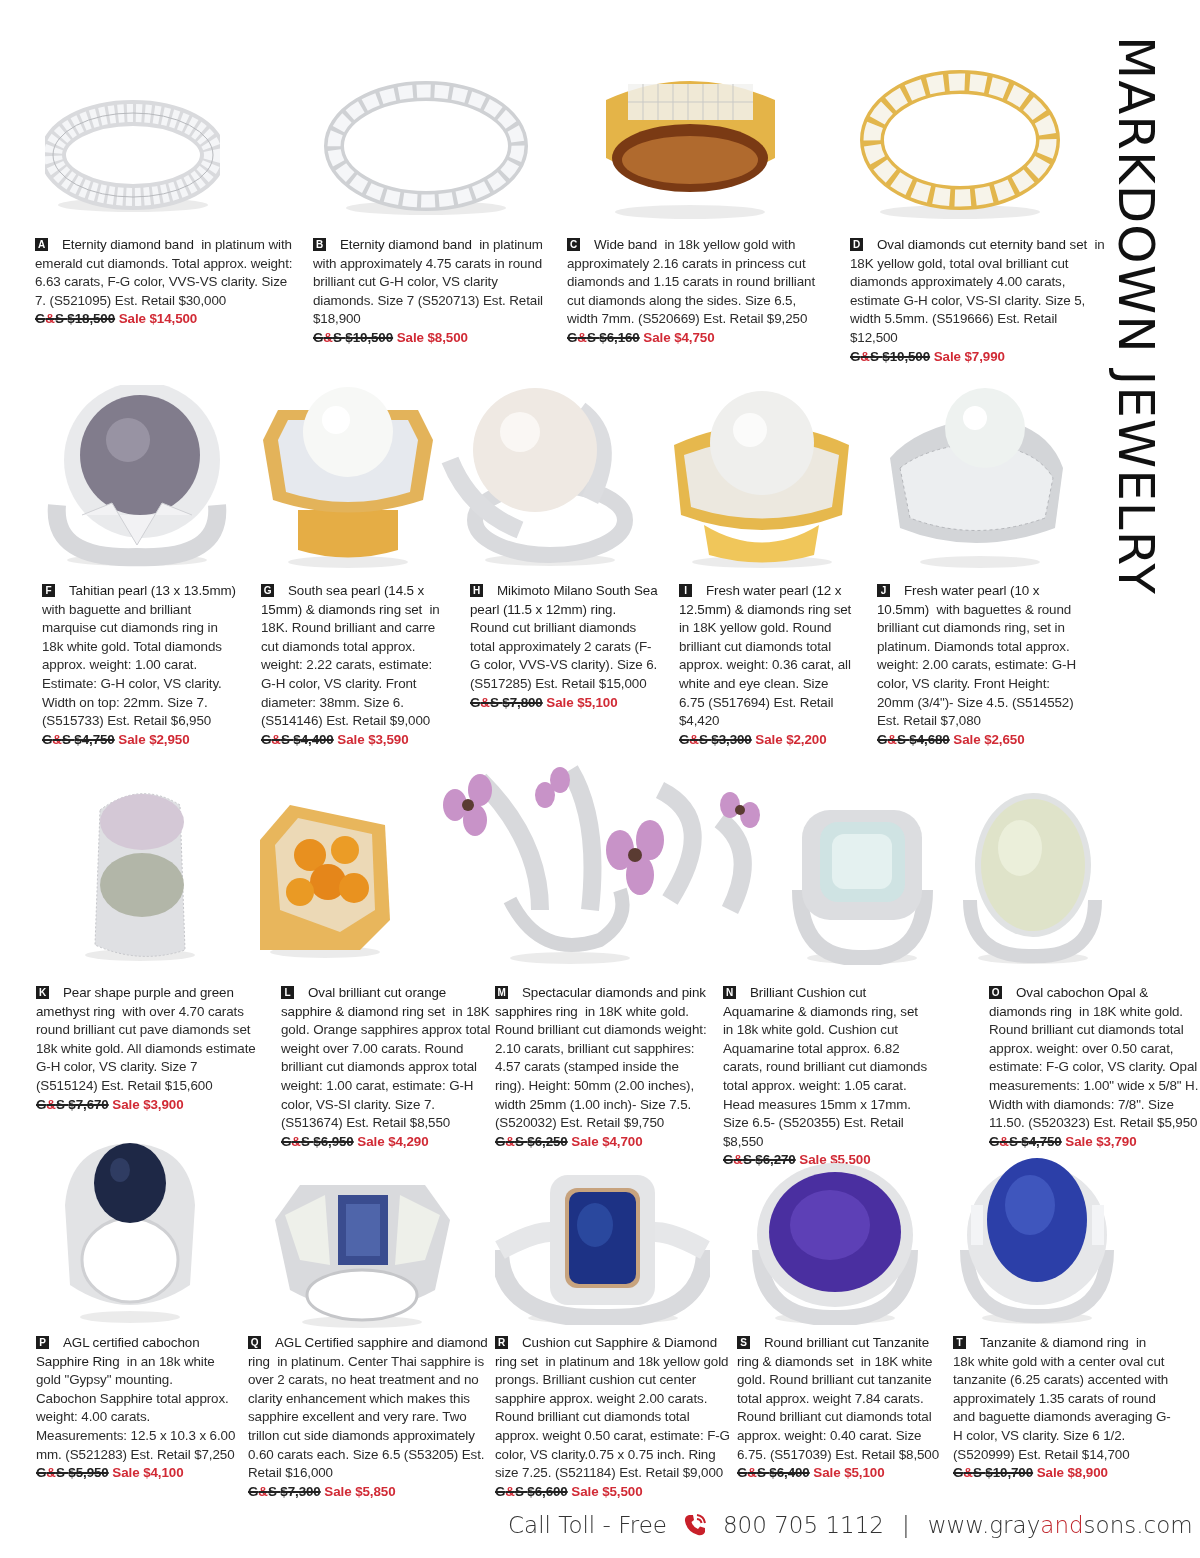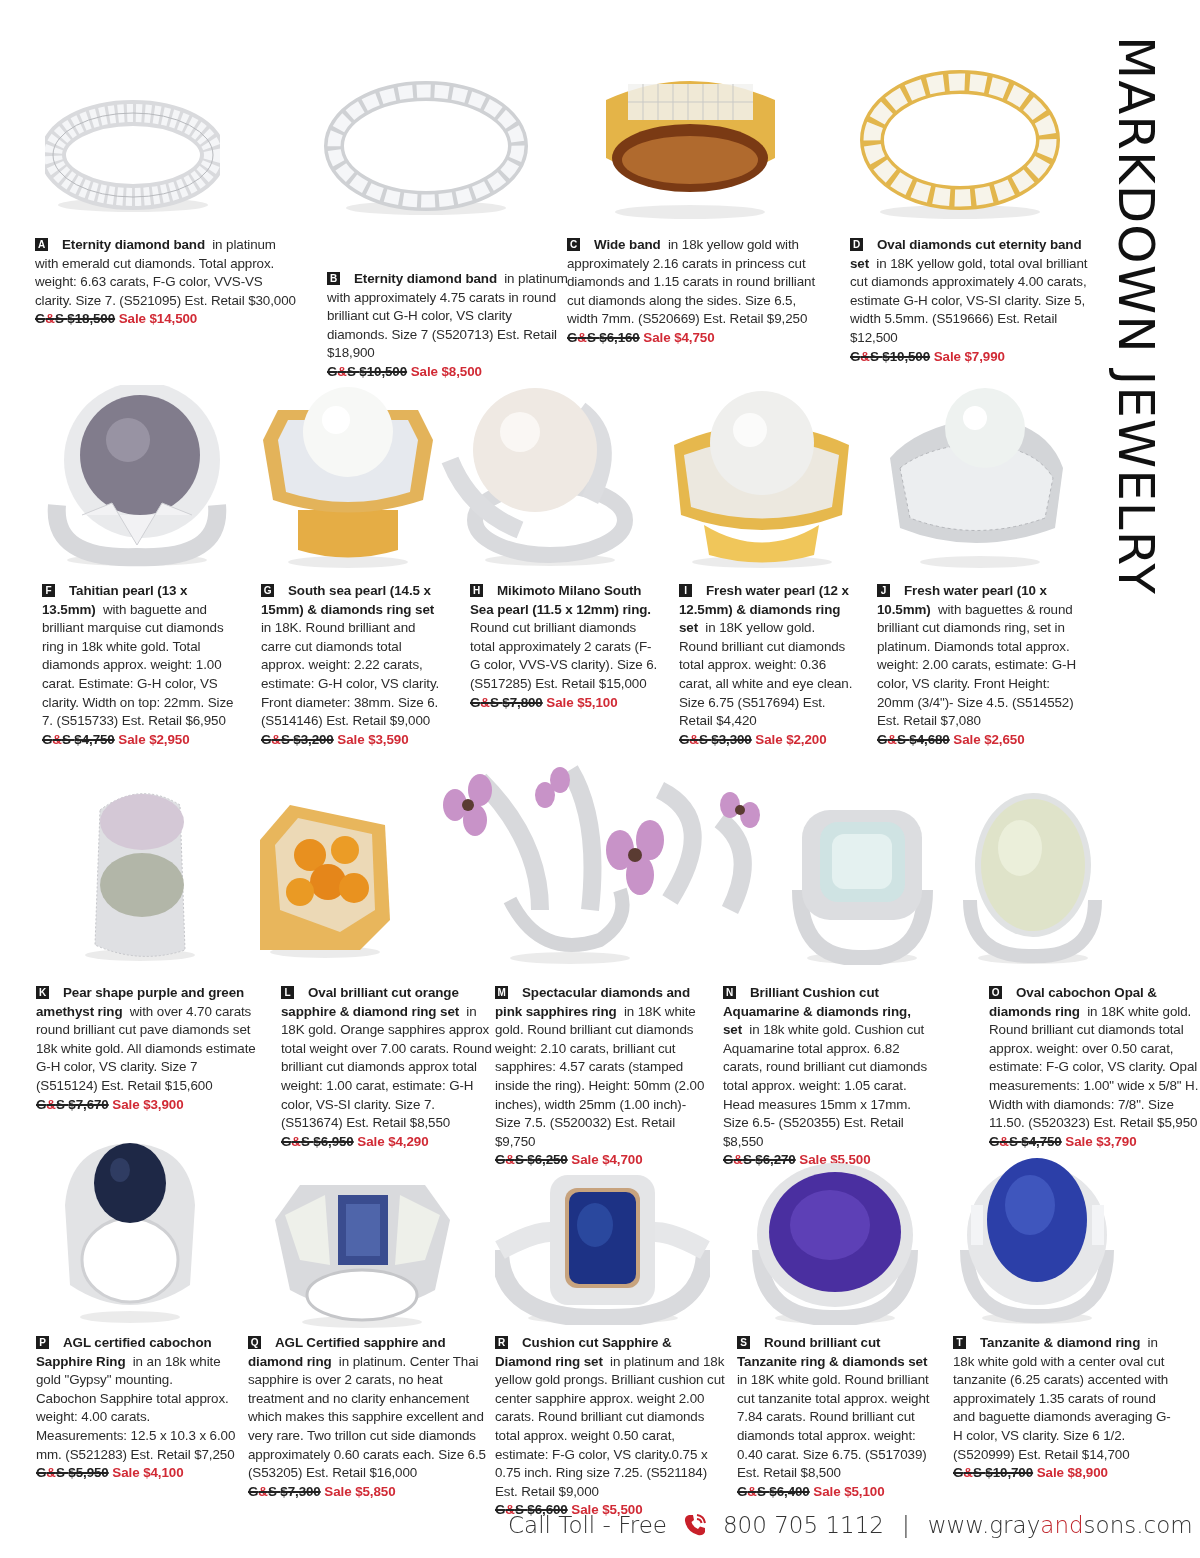--- a/index.html
+++ b/index.html
@@ -15,21 +15,21 @@
   .photo { position: absolute; }
   .desc {
     position: absolute; font-size: 13.4px; line-height: 18.6px; color: #2c2c2c;
     font-family: "Liberation Sans", sans-serif; letter-spacing: -0.1px;
   }
   .desc .badge {
     display: inline-block; width: 13px; height: 13px; background: #1c1c1c; color: #fff;
     font-size: 10px; line-height: 13px; text-align: center; font-weight: 700;
     margin-right: 5px; vertical-align: 1px;
   }
-  .desc .name { font-weight: 700; color: #1e1e1e; padding-left: 9px; }
+  .desc .name { font-weight: 400; color: #1e1e1e; padding-left: 9px; }
   .desc .price { font-weight: 700; margin-top: 0; }
   .desc .gs { color: #222; text-decoration: line-through; text-decoration-thickness: 1.5px; }
   .desc .gs .amp { color: #d12a35; }
   .desc .sale { color: #d12a35; }
 
   .footer {
     position: absolute; left: 508px; top: 1508px; height: 34px; display: flex; align-items: center;
     font-family: "DejaVu Sans", sans-serif; font-size: 23px; color: #333; white-space: nowrap;
     font-weight: 300;
   }
@@ -82,21 +82,21 @@
     <ellipse cx="100" cy="150" rx="80" ry="7" fill="#000" opacity="0.08"></ellipse>
     <ellipse cx="100" cy="78" rx="88" ry="58" fill="none" stroke="#e2b64d" stroke-width="24"></ellipse>
     <ellipse cx="100" cy="78" rx="88" ry="58" fill="none" stroke="#f7f4ea" stroke-width="17" stroke-dasharray="16 5"></ellipse>
   </svg>
 </div>
 
 <div class="desc" style="left:35px;top:236px;width:262px;">
   <span class="badge">A</span><span class="name">Eternity diamond band</span>&nbsp; <span>in platinum with emerald cut diamonds. Total approx. weight: 6.63 carats, F-G color, VVS-VS clarity. Size 7. (S521095) Est. Retail $30,000</span>
   <div class="price"><span class="gs">G<span class="amp">&amp;</span>S <span>$18,500</span></span> <span class="sale"><span>Sale</span> <span>$14,500</span></span></div>
 </div>
-<div class="desc" style="left:327px;top:236px;width:248px;margin-top:34px;">
+<div class="desc" style="left:313px;top:236px;width:248px;">
   <span class="badge">B</span><span class="name">Eternity diamond band</span>&nbsp; <span>in platinum with approximately 4.75 carats in round brilliant cut G-H color, VS clarity diamonds. Size 7 (S520713) Est. Retail $18,900</span>
   <div class="price"><span class="gs">G<span class="amp">&amp;</span>S <span>$10,500</span></span> <span class="sale"><span>Sale</span> <span>$8,500</span></span></div>
 </div>
 <div class="desc" style="left:567px;top:236px;width:250px;">
   <span class="badge">C</span><span class="name">Wide band</span>&nbsp; <span>in 18k yellow gold with approximately 2.16 carats in princess cut diamonds and 1.15 carats in round brilliant cut diamonds along the sides. Size 6.5, width 7mm. (S520669) Est. Retail $9,250</span>
   <div class="price"><span class="gs">G<span class="amp">&amp;</span>S <span>$6,160</span></span> <span class="sale"><span>Sale</span> <span>$4,750</span></span></div>
 </div>
 <div class="desc" style="left:850px;top:236px;width:255px;">
   <span class="badge">D</span><span class="name">Oval diamonds cut eternity band set</span>&nbsp; <span>in 18K yellow gold, total oval brilliant cut diamonds approximately 4.00 carats, estimate G-H color, VS-SI clarity. Size 5, width 5.5mm. (S519666) Est. Retail $12,500</span>
   <div class="price"><span class="gs">G<span class="amp">&amp;</span>S <span>$10,500</span></span> <span class="sale"><span>Sale</span> <span>$7,990</span></span></div>
@@ -151,21 +151,21 @@
     <circle cx="90" cy="40" r="12" fill="#ffffff"></circle>
   </svg>
 </div>
 
 <div class="desc" style="left:42px;top:582px;width:200px;">
   <span class="badge">F</span><span class="name">Tahitian pearl (13 x 13.5mm)</span>&nbsp; <span>with baguette and brilliant marquise cut diamonds ring in 18k white gold. Total diamonds approx. weight: 1.00 carat. Estimate: G-H color, VS clarity. Width on top: 22mm. Size 7. (S515733) Est. Retail $6,950</span>
   <div class="price"><span class="gs">G<span class="amp">&amp;</span>S <span>$4,750</span></span> <span class="sale"><span>Sale</span> <span>$2,950</span></span></div>
 </div>
 <div class="desc" style="left:261px;top:582px;width:185px;">
   <span class="badge">G</span><span class="name">South sea pearl (14.5 x 15mm) &amp; diamonds ring set</span>&nbsp; <span>in 18K. Round brilliant and carre cut diamonds total approx. weight: 2.22 carats, estimate: G-H color, VS clarity. Front diameter: 38mm. Size 6. (S514146) Est. Retail $9,000</span>
-  <div class="price"><span class="gs">G<span class="amp">&amp;</span>S <span>$3,200</span></span> <span class="sale"><span>Sale</span> <span>$3,590</span></span></div>
+  <div class="price"><span class="gs">G<span class="amp">&amp;</span>S <span>$4,400</span></span> <span class="sale"><span>Sale</span> <span>$3,590</span></span></div>
 </div>
 <div class="desc" style="left:470px;top:582px;width:190px;">
   <span class="badge">H</span><span class="name">Mikimoto Milano South Sea pearl (11.5 x 12mm) ring.</span>&nbsp; <span>Round cut brilliant diamonds total approximately 2 carats (F-G color, VVS-VS clarity). Size 6. (S517285) Est. Retail $15,000</span>
   <div class="price"><span class="gs">G<span class="amp">&amp;</span>S <span>$7,800</span></span> <span class="sale"><span>Sale</span> <span>$5,100</span></span></div>
 </div>
 <div class="desc" style="left:679px;top:582px;width:178px;">
   <span class="badge">I</span><span class="name">Fresh water pearl (12 x 12.5mm) &amp; diamonds ring set</span>&nbsp; <span>in 18K yellow gold. Round brilliant cut diamonds total approx. weight: 0.36 carat, all white and eye clean. Size 6.75 (S517694) Est. Retail $4,420</span>
   <div class="price"><span class="gs">G<span class="amp">&amp;</span>S <span>$3,300</span></span> <span class="sale"><span>Sale</span> <span>$2,200</span></span></div>
 </div>
 <div class="desc" style="left:877px;top:582px;width:200px;">

